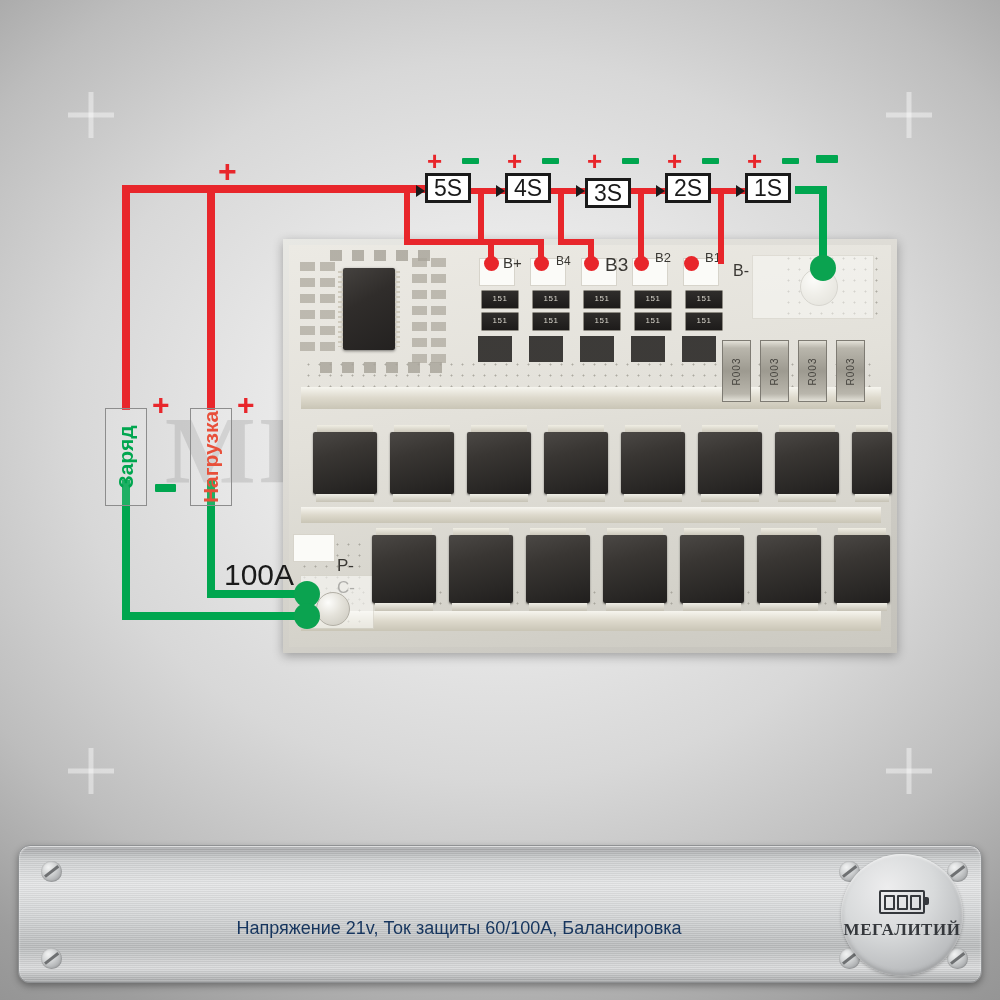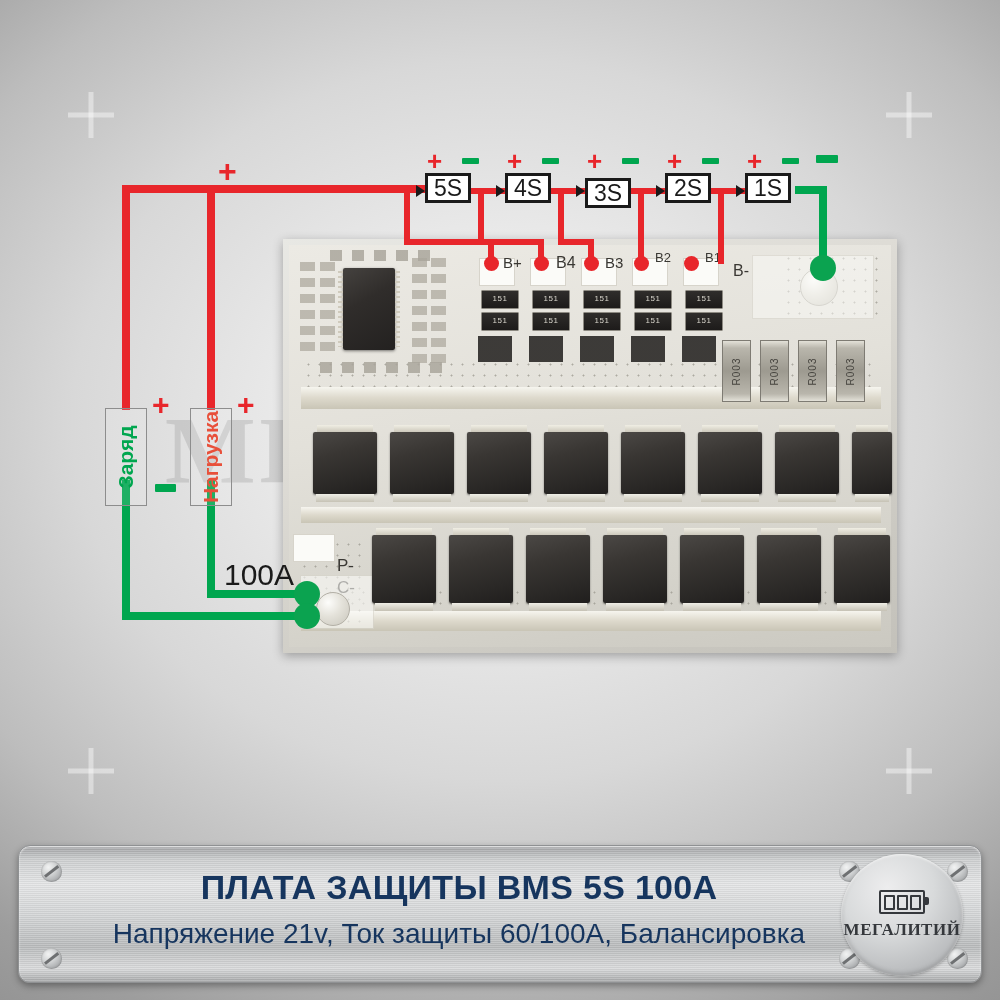--- a/index.html
+++ b/index.html
@@ -314,21 +314,21 @@
     font-weight: 700;
     color: #16355e;
     font-family: "Liberation Sans", sans-serif;
     letter-spacing: 0.3px;
   }
   #banner-sub {
     position: absolute;
     left: 40px; top: 72px;
     width: 800px;
     text-align: center;
-    font-size: 28px;
+    font-size: 18px;
     font-weight: 400;
     color: #16355e;
     font-family: "Liberation Sans", sans-serif;
   }
   #logo-badge {
     position: absolute;
     right: 18px; top: 8px;
     width: 122px; height: 122px;
     border-radius: 50%;
     background: radial-gradient(circle at 38% 28%, #ededee 0%, #d8dadb 40%, #bcbec0 72%, #a8aaac 100%);
@@ -410,22 +410,22 @@
     <div class="smd-row" style="left:330px;top:250px;width:110px;"></div>
     <div class="smd-row" style="left:320px;top:362px;width:125px;"></div>
 
     <div class="pad-white" style="left:479px;top:258px;width:34px;height:26px;"></div>
     <div class="pad-white" style="left:530px;top:258px;width:34px;height:26px;"></div>
     <div class="pad-white" style="left:581px;top:258px;width:34px;height:26px;"></div>
     <div class="pad-white" style="left:632px;top:258px;width:34px;height:26px;"></div>
     <div class="pad-white" style="left:683px;top:258px;width:34px;height:26px;"></div>
 
     <div class="silk" style="left:503px;top:254px;font-size:15px;">B+</div>
-    <div class="silk" style="left:556px;top:254px;font-size:16px;">B4</div>
-    <div class="silk" style="left:605px;top:254px;font-size:15px;">B3</div>
+    <div class="silk" style="left:556px;top:254px;font-size:12px;">B4</div>
+    <div class="silk" style="left:605px;top:254px;font-size:19px;">B3</div>
     <div class="silk" style="left:655px;top:250px;font-size:13px;">B2</div>
     <div class="silk" style="left:705px;top:250px;font-size:13px;">B1</div>
     <div class="silk" style="left:733px;top:262px;font-size:16px;">B-</div>
     <div class="silk" style="left:337px;top:556px;font-size:17px;">P-</div>
     <div class="silk" style="left:337px;top:578px;font-size:17px;">C-</div>
 
     <div class="res151" style="left:481px;top:290px;">151</div>
     <div class="res151" style="left:532px;top:290px;">151</div>
     <div class="res151" style="left:583px;top:290px;">151</div>
     <div class="res151" style="left:634px;top:290px;">151</div>
@@ -600,21 +600,20 @@
   </div>
 
   <div id="banner">
     <div class="screw" style="left:22px;top:15px;"></div>
     <div class="screw" style="left:820px;top:15px;"></div>
     <div class="screw" style="left:928px;top:15px;"></div>
     <div class="screw" style="left:22px;top:102px;"></div>
     <div class="screw" style="left:820px;top:102px;"></div>
     <div class="screw" style="left:928px;top:102px;"></div>
 
-    <div id="banner-title">ПЛАТА ЗАЩИТЫ BMS 5S 100A</div>
     <div id="banner-sub">Напряжение 21v, Ток защиты 60/100A, Балансировка</div>
 
     <div id="logo-badge">
       <div id="logo-battery">
         <i></i>
         <i></i>
         <i></i>
       </div>
       <div id="logo-text">МЕГАЛИТИЙ</div>
     </div>

